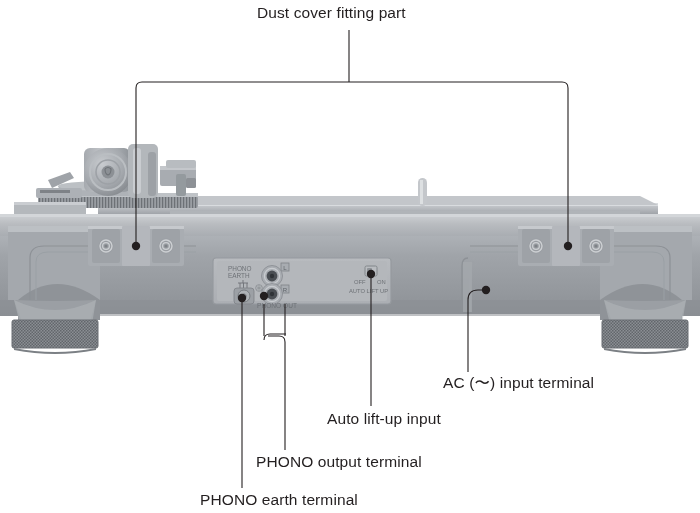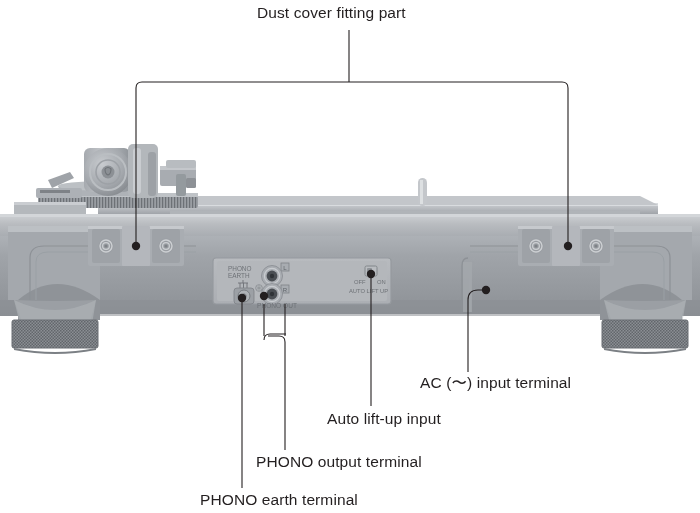--- a/index.html
+++ b/index.html
@@ -24,21 +24,21 @@
   }
   .callout {
     position: absolute;
     font-family: "Liberation Sans", sans-serif;
     font-size: 15.5px;
     color: #231f20;
     white-space: nowrap;
     letter-spacing: 0.1px;
   }
   #lbl-dust   { left: 257px; top: 4px; }
-  #lbl-ac     { left: 420px; top: 373px; }
+  #lbl-ac     { left: 443px; top: 373px; }
   #lbl-auto   { left: 327px; top: 410px; }
   #lbl-out    { left: 256px; top: 453px; }
   #lbl-earth  { left: 200px; top: 491px; }
 </style>
 </head>
 <body>
 
 <div id="stage">
 
   <svg id="art" width="700" height="513" viewBox="0 0 700 513">

